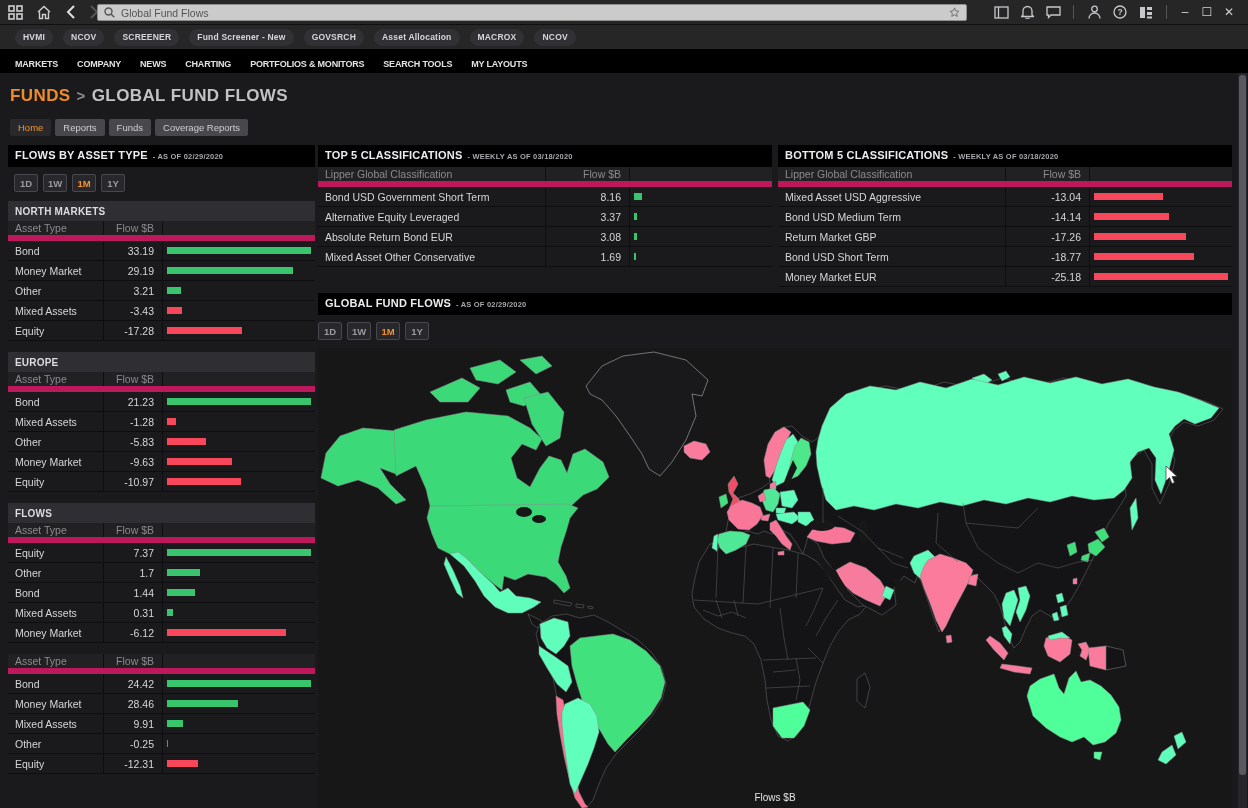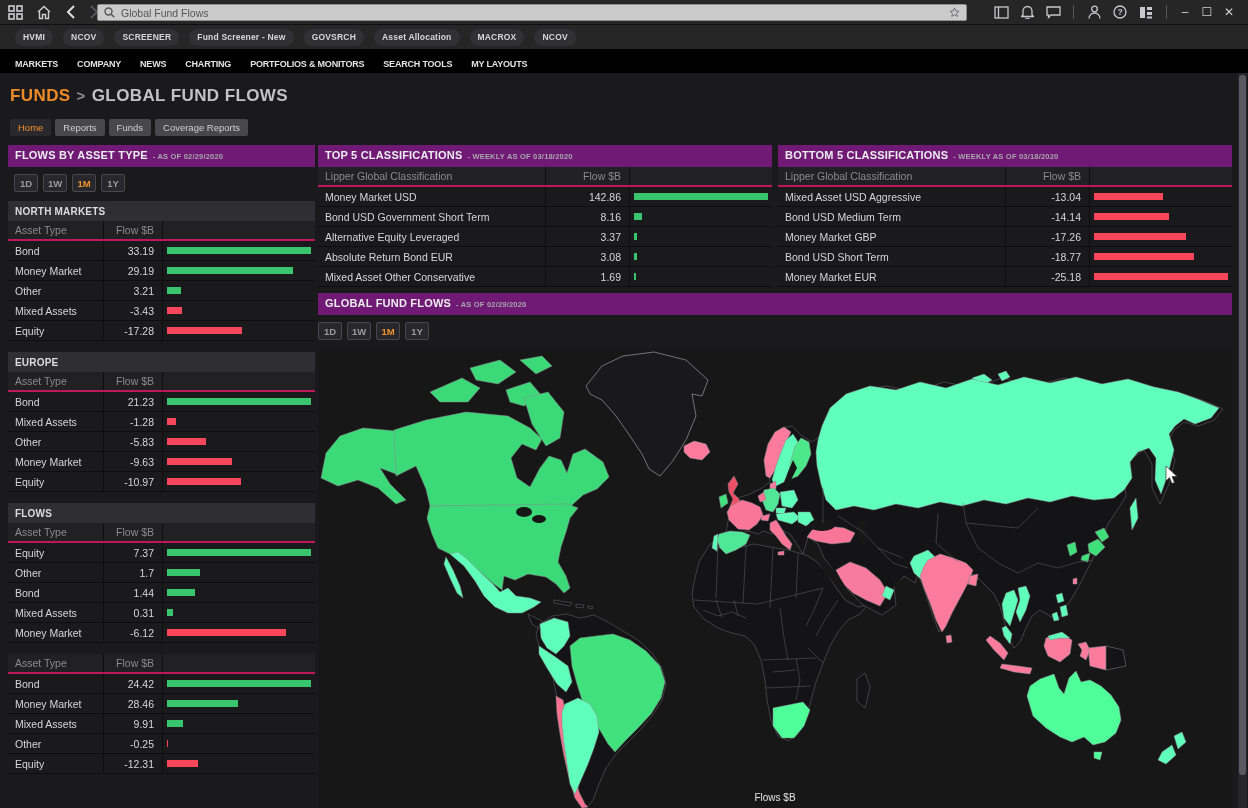--- a/index.html
+++ b/index.html
@@ -12,33 +12,33 @@
   .pill { height:17px; border-radius:9px; background:#313135; color:#d6d6d8; font-size:8.5px; font-weight:bold; display:inline-flex; align-items:center; padding:0 8px; margin-right:10px; letter-spacing:.2px; }
   .menurow { position:absolute; left:0; top:49px; width:1248px; height:24px; background:#000; display:flex; align-items:center; padding-left:10px; }
   .menuitem { color:#e2e2e4; font-size:9px; font-weight:bold; letter-spacing:-0.2px; padding:0 5px; margin-right:9px;margin-top:6px; }
   .pagetitle { position:absolute; left:10px; top:86px; font-size:17px; font-weight:bold; letter-spacing:.4px; }
   .pagetitle .root { color:#f08c28; }
   .pagetitle .sep { color:#8f8f93; margin:0 6px; font-size:15px; }
   .pagetitle .name { color:#c2c2c4; }
   .subtabs { position:absolute; left:10px; top:119px; display:flex; }
   .subtab { height:17px; display:inline-flex; align-items:center; padding:0 8px; margin-right:4px; border-radius:2px; background:#47474c; color:#cfcfd1; font-size:9.5px; }
   .subtab.active { background:#29292d; color:#f0912e; }
-  .panel-hdr { height:22px; background:#701a75; display:flex; align-items:baseline; padding:4px 7px 0 7px; }
+  .panel-hdr { height:22px; background:#000000; display:flex; align-items:baseline; padding:4px 7px 0 7px; }
   .panel-hdr .t { color:#ececee; font-size:11px; font-weight:bold; letter-spacing:.2px; }
   .panel-hdr .a { color:#a8a8ac; font-size:7.5px; font-weight:bold; margin-left:5px; letter-spacing:.2px; }
   .ranges { display:flex; }
   .rbtn { width:24px; height:18px; background:#28282c; border:1px solid #47474d; border-radius:2px; margin-right:5px; display:flex; align-items:center; justify-content:center; color:#9b9b9f; font-size:9.5px; font-weight:bold; }
   .rbtn.active { color:#f0912e; }
   #left-panel { position:absolute; left:8px; top:145px; width:307px; }
   #left-panel .ranges { margin:7px 6px 0 6px; }
   .section { margin-top:11px; }
   .section:first-of-type { margin-top:9px; }
   .sec-hdr { height:20px; background:#2e2e33; color:#dcdcde; font-size:10px; font-weight:bold; display:flex; align-items:center; padding-left:7px; letter-spacing:.2px; }
   .trow { display:flex; height:20px; align-items:center; background:#1a1a1c; border-bottom:1px solid #0e0e10; }
-  .trow.colhdr { background:#212124; color:#8b8b8f; border-bottom:2px solid #be185d;align-items:flex-end; }
+  .trow.colhdr { background:#212124; color:#8b8b8f; border-bottom:6px solid #be185d;align-items:flex-end; }
   .trow .c1 { padding-left:7px; font-size:10.5px; color:#d6d6d8; border-right:1px solid #0e0e10; height:100%; display:flex; align-items:center; }
   .trow .c2 { text-align:right; font-size:10.5px; color:#d6d6d8; padding-right:8px; border-right:1px solid #0e0e10; height:100%; display:flex; align-items:center; justify-content:flex-end; }
   .trow.colhdr .c1, .trow.colhdr .c2 { color:#8b8b8f; }
   .trow .cbar { flex:1; height:100%; display:flex; align-items:center; padding-left:4px; }
   .bar { height:7px; }
   #left-panel .c1 { width:96px; }
   #left-panel .c2 { width:59px; }
   .wide-tbl .c1 { width:228px; }
   .wide-tbl .c2 { width:84px; }
   #top5 { position:absolute; left:318px; top:145px; width:454px; }
@@ -371,27 +371,20 @@
     <span class="t">TOP 5 CLASSIFICATIONS</span>
     <span class="a">- WEEKLY AS OF 03/18/2020</span>
   </div>
   <div class="trow colhdr">
     <div class="c1">Lipper Global Classification</div>
     <div class="c2">Flow $B</div>
     <div class="cbar"></div>
   </div>
   <div id="top5-rows">
       <div class="trow">
-        <div class="c1">Money Market USD</div>
-        <div class="c2">142.86</div>
-        <div class="cbar">
-          <div class="bar" style="width: 97%; background: rgb(57, 196, 110);"></div>
-        </div>
-      </div>
-      <div class="trow">
         <div class="c1">Bond USD Government Short Term</div>
         <div class="c2">8.16</div>
         <div class="cbar">
           <div class="bar" style="width: 5.54053%; background: rgb(57, 196, 110);"></div>
         </div>
       </div>
       <div class="trow">
         <div class="c1">Alternative Equity Leveraged</div>
         <div class="c2">3.37</div>
         <div class="cbar">
@@ -434,21 +427,21 @@
         </div>
       </div>
       <div class="trow">
         <div class="c1">Bond USD Medium Term</div>
         <div class="c2">-14.14</div>
         <div class="cbar">
           <div class="bar" style="width: 54.471%; background: rgb(248, 71, 91);"></div>
         </div>
       </div>
       <div class="trow">
-        <div class="c1">Money Market GBP</div>
+        <div class="c1">Return Market GBP</div>
         <div class="c2">-17.26</div>
         <div class="cbar">
           <div class="bar" style="width: 66.4901%; background: rgb(248, 71, 91);"></div>
         </div>
       </div>
       <div class="trow">
         <div class="c1">Bond USD Short Term</div>
         <div class="c2">-18.77</div>
         <div class="cbar">
           <div class="bar" style="width: 72.307%; background: rgb(248, 71, 91);"></div>

